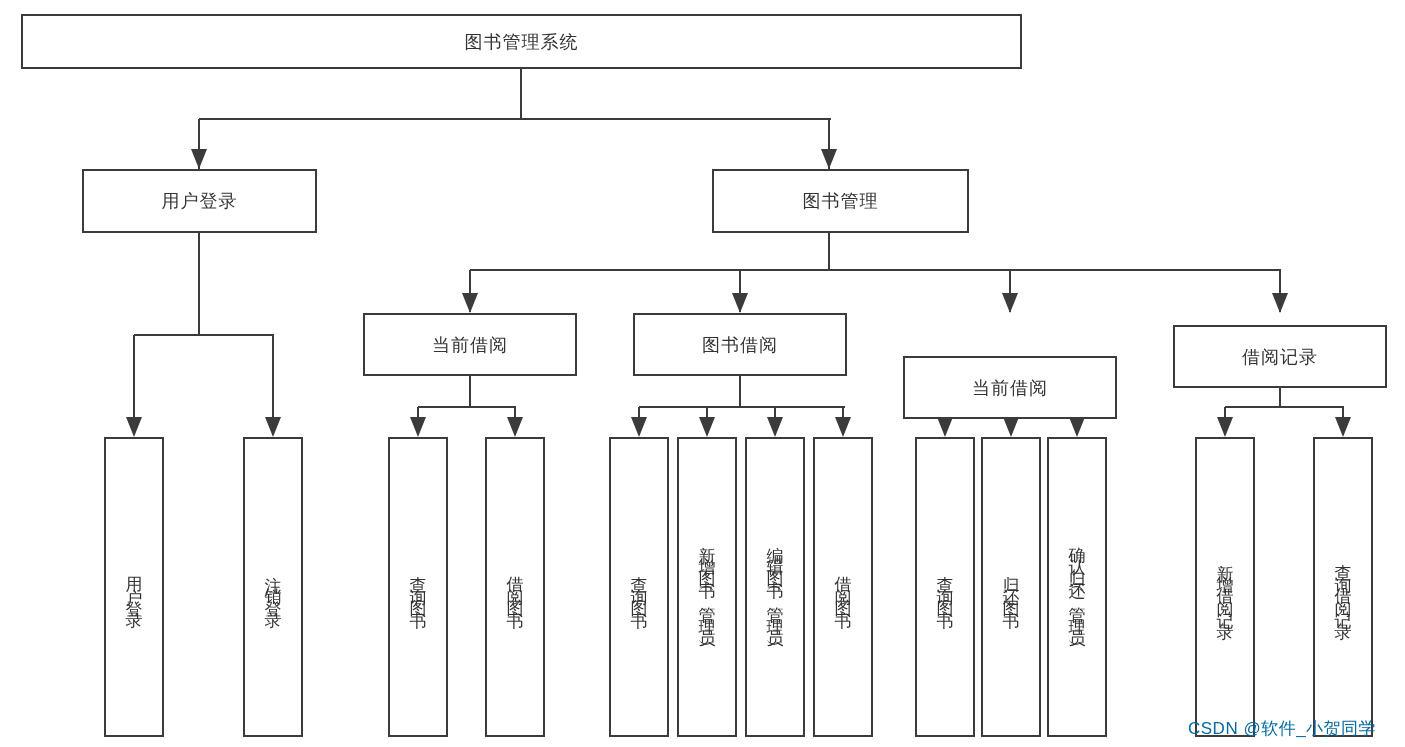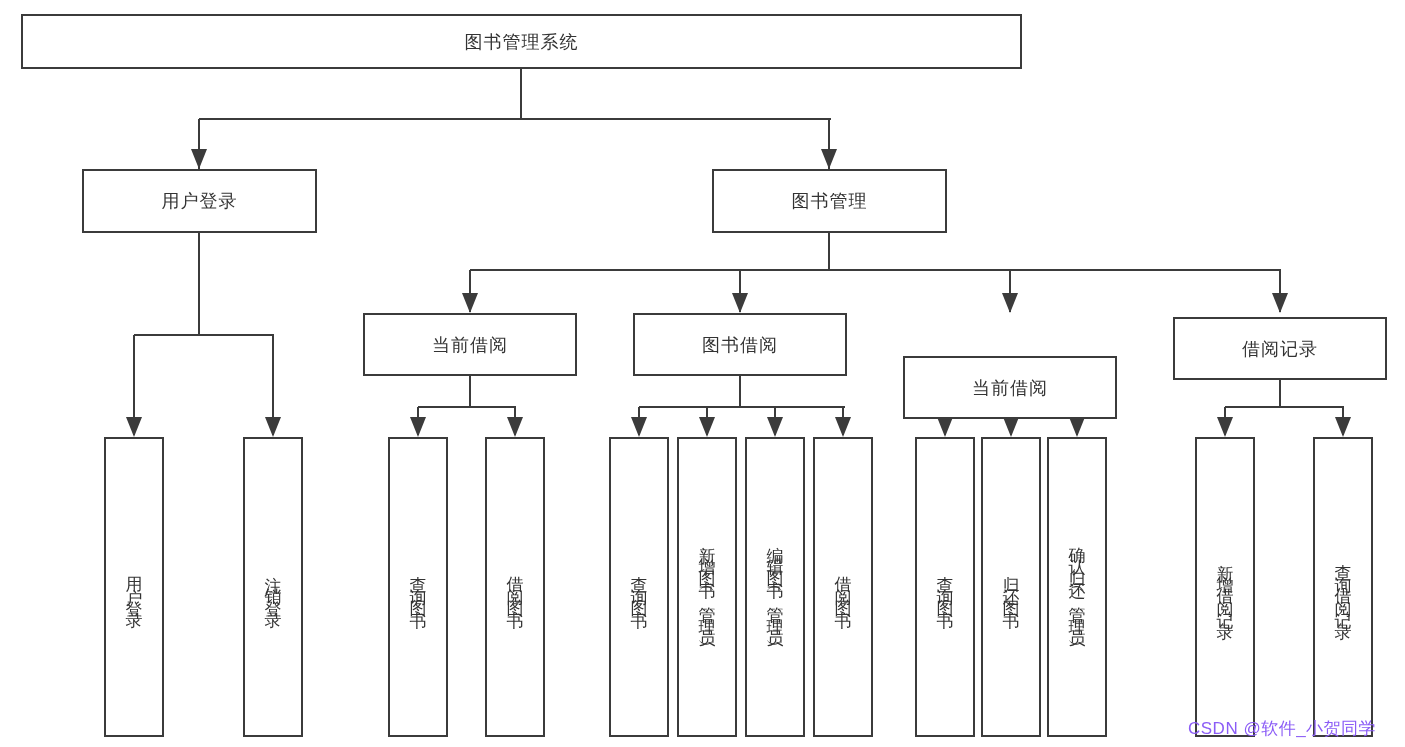--- a/index.html
+++ b/index.html
@@ -18,21 +18,21 @@
     display:flex;align-items:center;justify-content:center;color:#333333;
   }
   .hnode{font-size:18px;letter-spacing:1px;}
   .vnode span{
     writing-mode:vertical-rl;text-orientation:mixed;
     font-size:17px;letter-spacing:12px;line-height:1;
     display:block;
   }
   .watermark{
     position:absolute;left:1188px;top:717px;width:204px;
-    font-size:17px;color:#8b5cf6;letter-spacing:0.5px;white-space:nowrap;z-index:5;
+    font-size:17px;color:#0369a1;letter-spacing:0.5px;white-space:nowrap;z-index:5;
   }
 </style>
 </head>
 <body>
 
 <div id="canvas">
 
   <div class="lv" style="left:520px;top:69px;height:50px;"></div>
   <div class="lh" style="left:199px;top:118px;width:632px;"></div>
   <div class="lv" style="left:198px;top:119px;height:50px;"></div>
@@ -89,29 +89,29 @@
   <div class="lh" style="left:1225px;top:406px;width:119px;"></div>
   <div class="lv" style="left:1224px;top:407px;height:28px;"></div>
   <div class="lv" style="left:1342px;top:407px;height:28px;"></div>
   <div class="ah" style="left:1217px;top:417px;"></div>
   <div class="ah" style="left:1335px;top:417px;"></div>
 
   <div class="node hnode" style="left:21px;top:14px;width:1001px;height:55px;">图书管理系统</div>
 
   <div class="node hnode" style="left:82px;top:169px;width:235px;height:64px;">用户登录</div>
 
-  <div class="node hnode" style="left:712px;top:169px;width:235px;height:64px;">图书管理</div>
+  <div class="node hnode" style="left:712px;top:169px;width:257px;height:64px;">图书管理</div>
 
   <div class="node hnode" style="left:363px;top:313px;width:214px;height:63px;">当前借阅</div>
 
   <div class="node hnode" style="left:633px;top:313px;width:214px;height:63px;">图书借阅</div>
 
   <div class="node hnode" style="left:903px;top:313px;width:214px;height:63px;margin-top:43px;">当前借阅</div>
 
-  <div class="node hnode" style="left:1173px;top:317px;width:214px;height:63px;">借阅记录</div>
+  <div class="node hnode" style="left:1173px;top:325px;width:214px;height:63px;">借阅记录</div>
 
   <div class="node vnode" style="left:104px;top:437px;width:60px;height:300px;">
     <span>用户登录</span>
   </div>
   <div class="node vnode" style="left:243px;top:437px;width:60px;height:300px;">
     <span>注销登录</span>
   </div>
 
   <div class="node vnode" style="left:388px;top:437px;width:60px;height:300px;">
     <span>查询图书</span>

